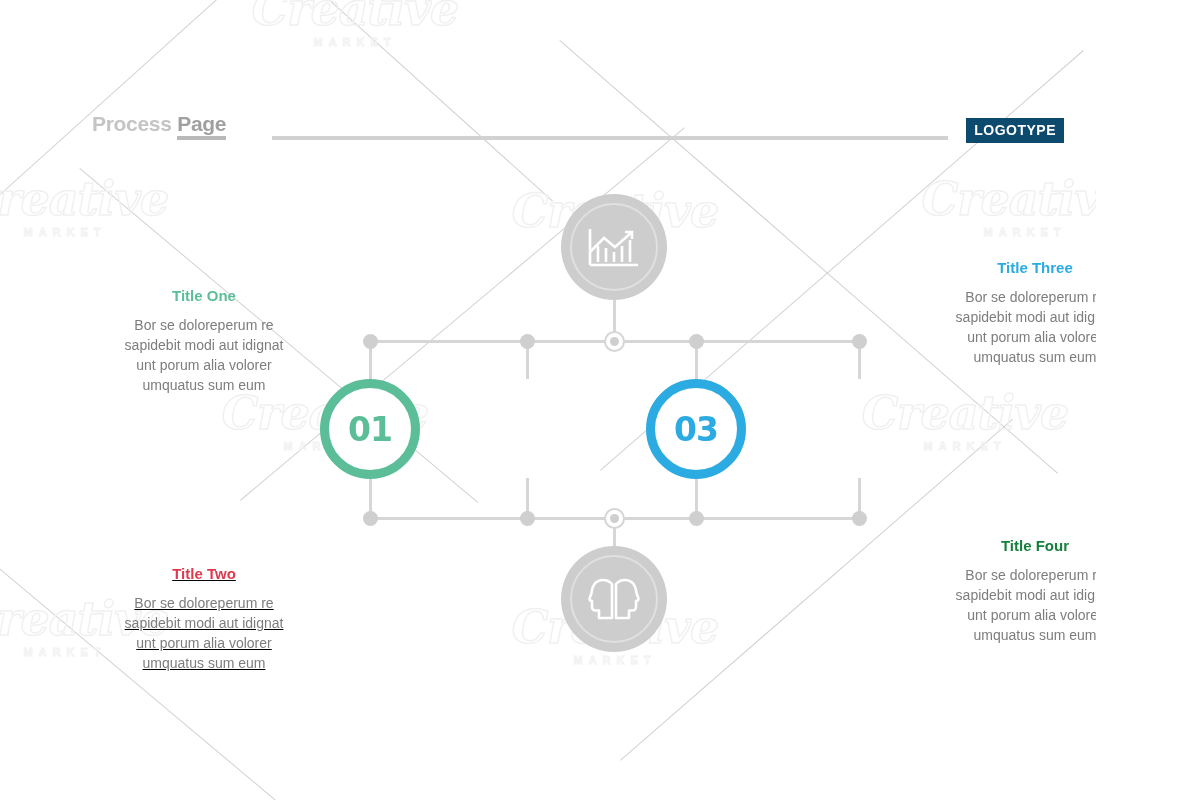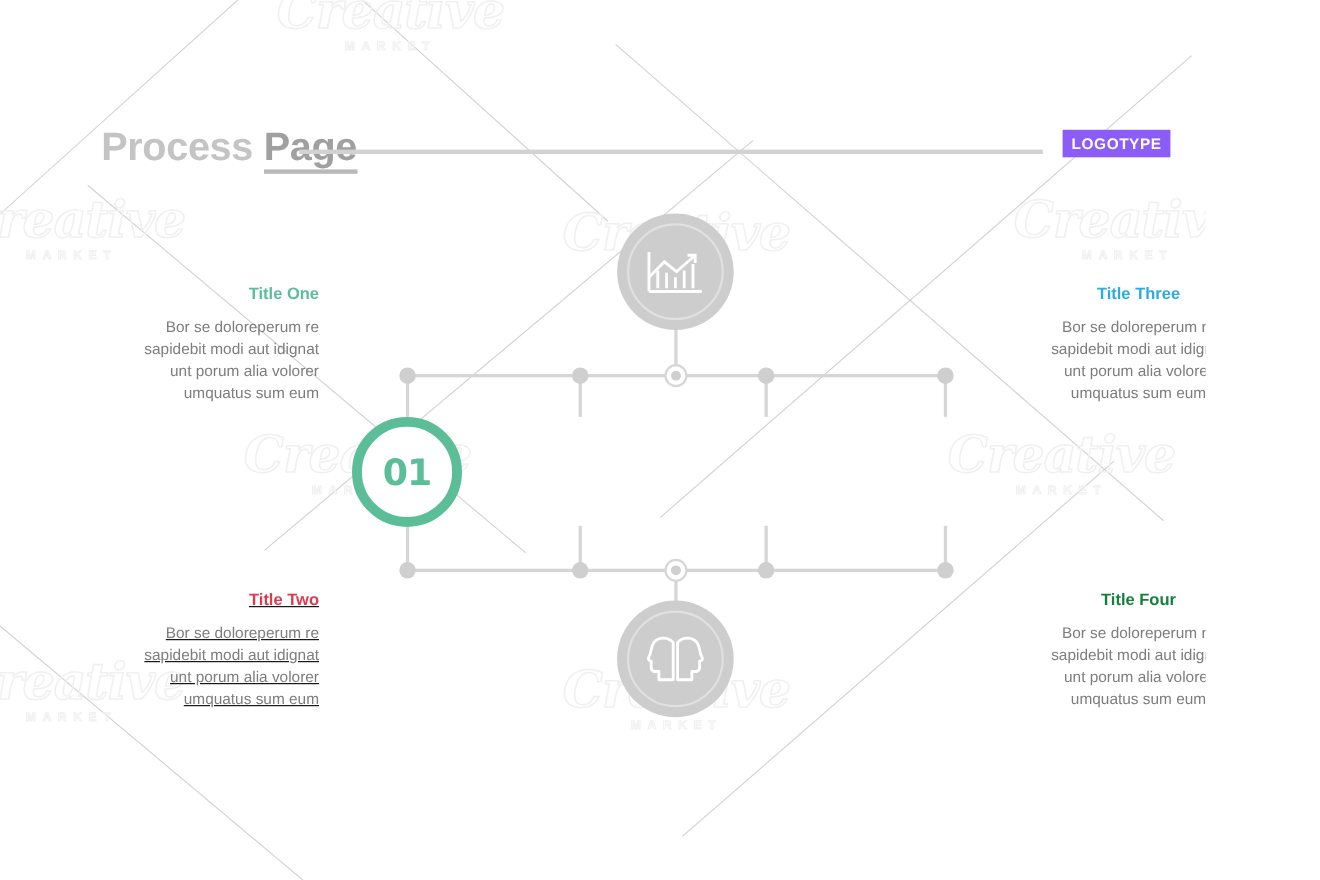--- a/index.html
+++ b/index.html
@@ -65,21 +65,21 @@
     left: 92px;
     top: 112px;
     right: 60px;
     height: 40px;
     z-index: 10;
   }
   .header-title {
     position: absolute;
     left: 0;
     top: 0;
-    font-size: 36px;
+    font-size: 21px;
     font-weight: 700;
     white-space: nowrap;
     letter-spacing: -.3px;
   }
   .title-light { color: #c4c4c4; }
   .title-dark  {
     color: #a0a0a0;
     border-bottom: 4px solid #b9b9b9;
     padding-bottom: 1px;
   }
@@ -88,21 +88,21 @@
     left: 180px;
     right: 88px;
     top: 24px;
     height: 4px;
     background: #d2d2d2;
   }
   .logotype {
     position: absolute;
     right: -28px;
     top: 6px;
-    background: #8b5cf6;
+    background: #0c4a6e;
     color: #ffffff;
     font-size: 14px;
     font-weight: 700;
     letter-spacing: .5px;
     padding: 4px 8px 5px 8px;
   }
 
   
   .diagram {
     position: absolute;
@@ -203,21 +203,21 @@
     font-weight: 700;
     margin: 0 0 10px 0;
     line-height: 1.1;
   }
   .block .b-body {
     font-size: 14px;
     line-height: 1.45;
     color: #7d7d7d;
     margin: 0;
   }
-  .block.align-right { text-align: right; }
+  .block.align-right { text-align: center; margin-top: 28px; }
   .block.align-left  { text-align: center; }
 
   
   .page-badge {
     position: absolute;
     left: 1104px;
     top: 682px;
     background: #a5a5a5;
     color: #0f172a;
     font-size: 12px;
@@ -320,20 +320,23 @@
     <div class="node-dot" style="left:363px; top:511px;"></div>
     <div class="node-dot" style="left:520px; top:511px;"></div>
     <div class="node-dot" style="left:689px; top:511px;"></div>
     <div class="node-dot" style="left:852px; top:511px;"></div>
 
     <div class="node-ring" style="left:604px; top:331px;"></div>
     <div class="node-ring" style="left:604px; top:508px;"></div>
 
     <div class="num-circle" style="left:320px; top:379px; border-color:#5BBE99;">
       <span style="color:#5BBE99;">01</span>
+    </div>
+    <div class="num-circle" style="left:646px; top:379px; border-color:#2BABE2;">
+      <span style="color:#2BABE2;">03</span>
     </div>
 
     <div class="icon-circle" style="left:561px; top:194px;">
       <svg width="54" height="42" viewBox="0 0 54 42">
         <g fill="none" stroke="#ffffff" stroke-width="2.6" stroke-linejoin="miter">
           <path d="M3 39 L3 3"></path>
           <path d="M3 39 L51 39"></path>
           <path d="M3 26 L17 12 L28 21 L45 6"></path>
           <path d="M38 6 L45 6 L45 13"></path>
           <path d="M11 36 L11 20"></path>

